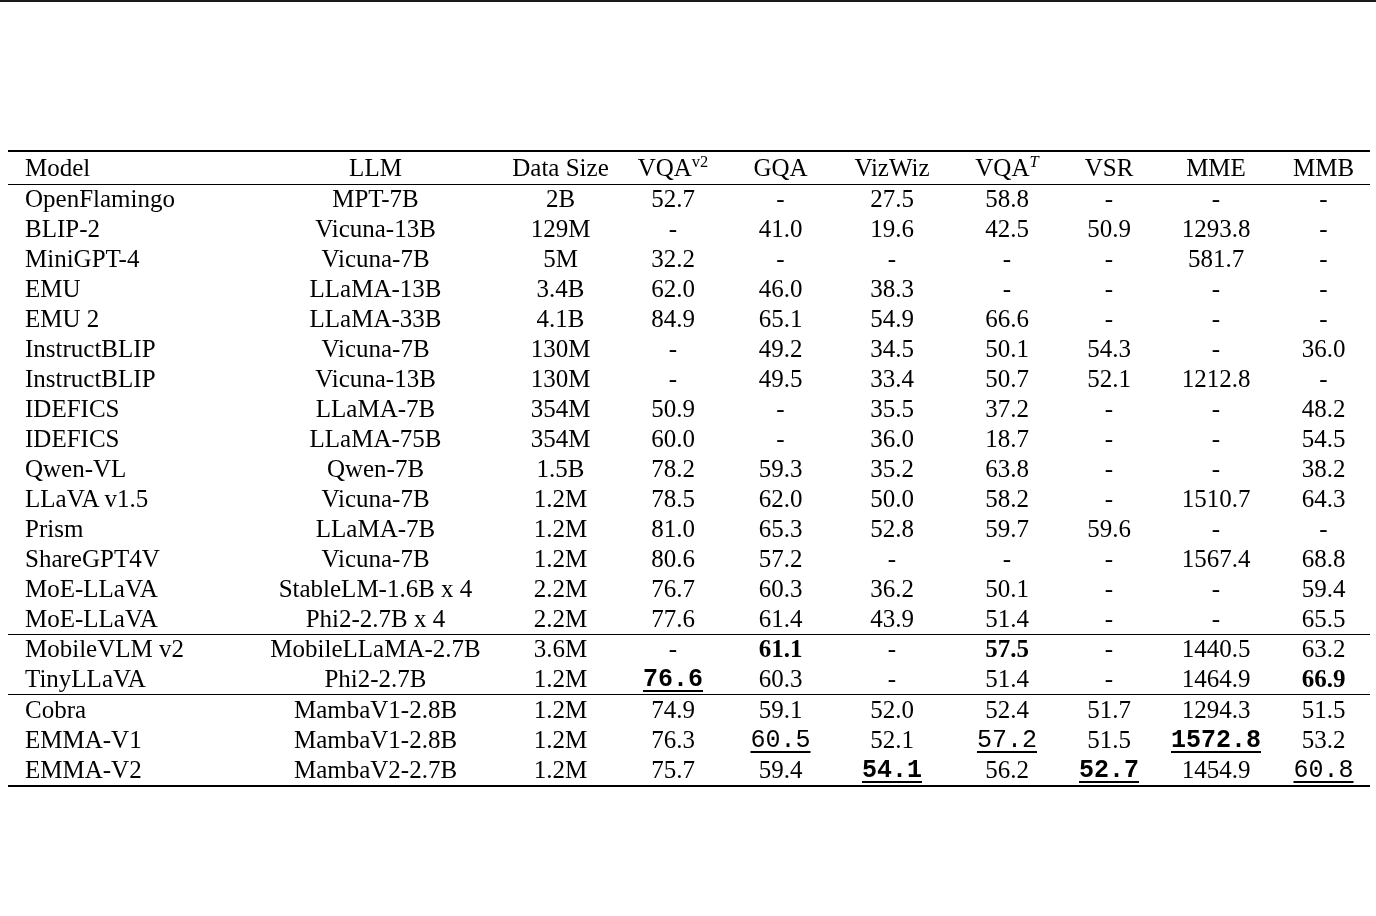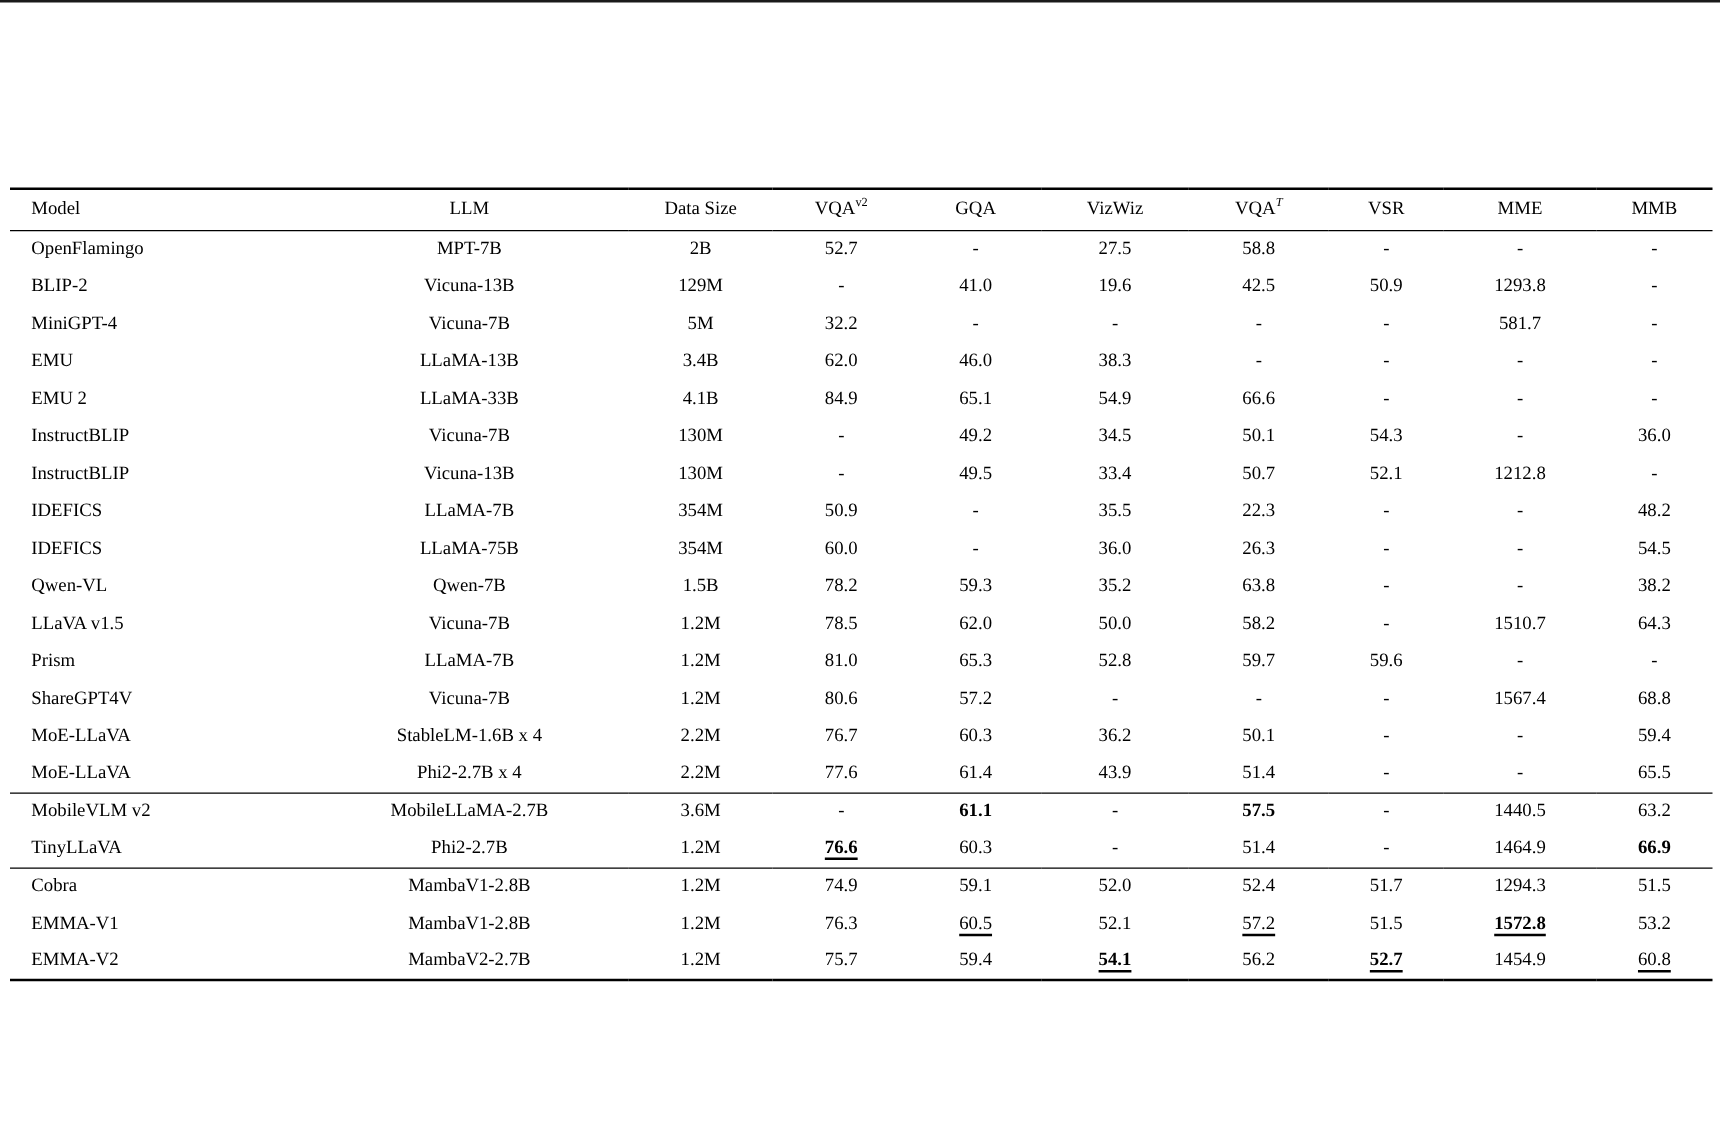--- a/index.html
+++ b/index.html
@@ -19,21 +19,21 @@
     height: 2px;
     background: #1a1a1a;
   }
   table.results-table {
     position: absolute;
     top: 150px;
     left: 8px;
     width: 1362px;
     border-collapse: collapse;
     table-layout: fixed;
-    font-size: 15px;
+    font-size: 25px;
     border-top: 2px solid #000;
     border-bottom: 2.5px solid #000;
   }
   thead tr { height: 33px; }
   thead { border-bottom: 1.7px solid #000; }
   tbody.group { border-top: 1.7px solid #000; }
   tbody.group:first-of-type { border-top: none; }
   tbody tr { height: 30px; }
   th, td {
     padding: 0;
@@ -48,20 +48,21 @@
     font-size: 0.66em;
     line-height: 0;
     vertical-align: super;
   }
   sup.sup-italic { font-style: italic; }
   .b { font-weight: 700; }
   .u {
     text-decoration: underline;
     text-underline-offset: 4px;
     text-decoration-thickness: 1.5px;
+    font-family: Liberation Mono, monospace;
   }
 </style>
 </head>
 <body>
 
 <div class="page">
   <div class="top-edge-line"></div>
 
   <table class="results-table">
     <colgroup>
@@ -176,33 +177,33 @@
           <td>1212.8</td>
           <td>-</td>
         </tr>
         <tr>
           <td class="left">IDEFICS</td>
           <td>LLaMA-7B</td>
           <td>354M</td>
           <td>50.9</td>
           <td>-</td>
           <td>35.5</td>
-          <td>22.3</td>
+          <td>37.2</td>
           <td>-</td>
           <td>-</td>
           <td>48.2</td>
         </tr>
         <tr>
           <td class="left">IDEFICS</td>
           <td>LLaMA-75B</td>
           <td>354M</td>
           <td>60.0</td>
           <td>-</td>
           <td>36.0</td>
-          <td>26.3</td>
+          <td>18.7</td>
           <td>-</td>
           <td>-</td>
           <td>54.5</td>
         </tr>
         <tr>
           <td class="left">Qwen-VL</td>
           <td>Qwen-7B</td>
           <td>1.5B</td>
           <td>78.2</td>
           <td>59.3</td>

